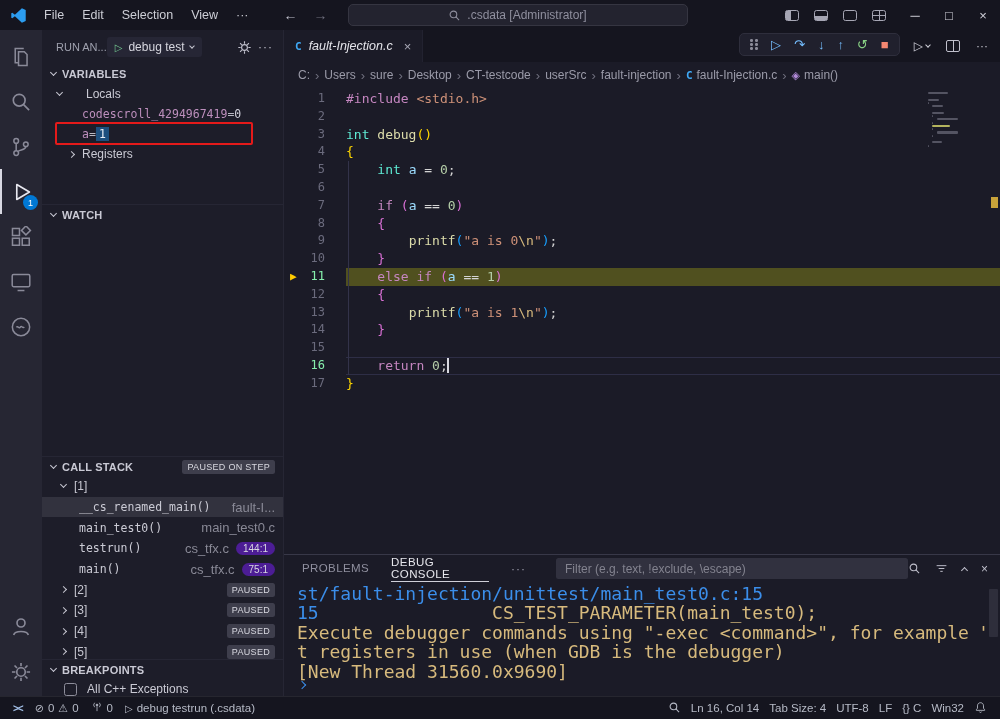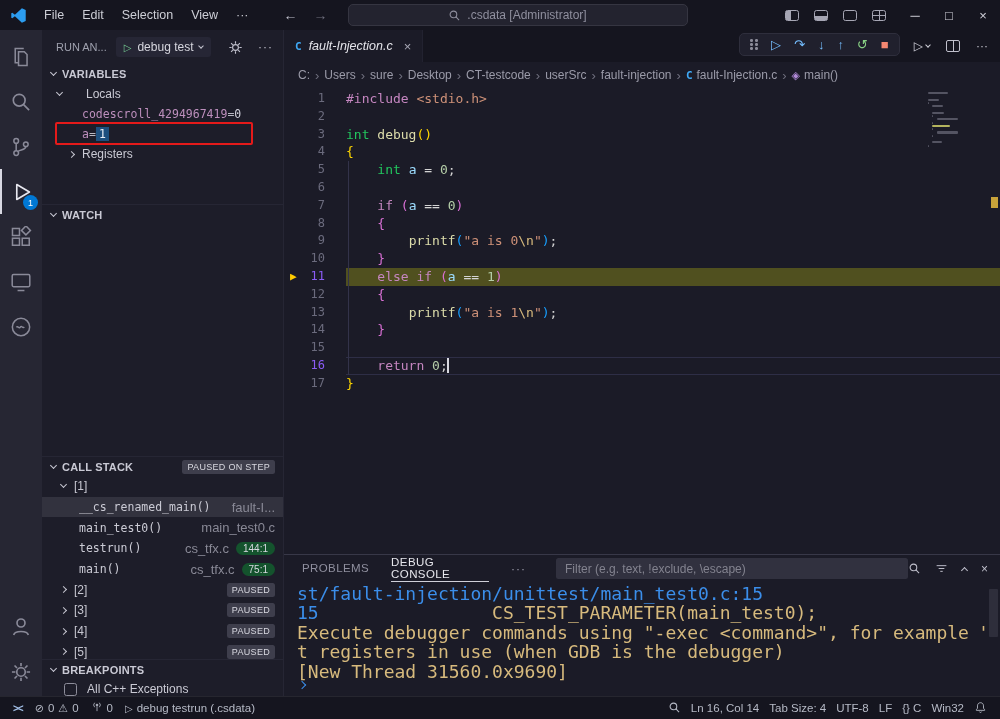--- a/index.html
+++ b/index.html
@@ -29,21 +29,21 @@
 .main{flex:1;display:flex;min-height:0}
 .activitybar{flex:0 0 42px;background:#262633;display:flex;flex-direction:column;align-items:center;padding:4px 0 2px}
 .act-item{width:42px;height:45px;display:flex;align-items:center;justify-content:center;color:#8a8a99;position:relative}
 .act-item.active{color:#e8e8f0;border-left:2px solid #d8d8e2}
 .act-item svg{width:22px;height:22px}
 .act-badge{position:absolute;right:4px;bottom:4px;width:15px;height:15px;border-radius:50%;background:#0078d4;color:#fff;font-size:9px;display:flex;align-items:center;justify-content:center}
 .act-spacer{flex:1}
 
 
 .sidebar{flex:0 0 241px;background:#1d1d29;position:relative;overflow:hidden}
-.sb-header{position:absolute;top:0;left:0;right:0;height:34px;display:flex;align-items:center;padding:0 10px 0 14px;gap:9px}
+.sb-header{position:absolute;top:0;left:0;right:0;height:34px;display:flex;align-items:center;padding:0 10px 0 14px;}
 .sb-title{font-size:11px;color:#9ea0ad;white-space:nowrap}
 .debug-config{display:flex;align-items:center;gap:6px;padding:3px 8px;border-radius:3px;background:#262635}
 .play-glyph{color:#74c991;font-size:10px}
 .cfg-label{color:#d6d6de;font-size:12px}
 .hdr-gear{margin-left:auto;color:#c0c0cc;display:flex}
 .hdr-more{color:#c0c0cc;margin-left:6px;letter-spacing:1px}
 .section{position:absolute;left:0;right:0}
 .sec-vars{top:34px}.sec-watch{top:174px}.sec-stack{top:426px}
 .sec-bp{top:629px;bottom:0;background:#1d1d29}
 .sec-header{height:20px;display:flex;align-items:center;gap:6px;padding-left:9px;font-size:11px;font-weight:700;color:#c9c9d4;letter-spacing:.2px;border-top:1px solid #262634}
@@ -64,21 +64,21 @@
 .red-box{position:absolute;left:13px;top:-2px;width:198px;height:23px;border:2.5px solid #e51a1a;border-radius:2px;pointer-events:none}
 .reg-row{padding-left:27px;gap:8px}
 .badge-pill{background:#3e3e4c;color:#d8d8e0;font-size:9px;padding:2px 5px;border-radius:2.5px;font-weight:400;letter-spacing:.3px}
 .sec-header .badge-pill{margin-left:auto;margin-right:8px}
 .thread-row{height:20.7px;padding-left:19px;gap:8px;font-size:12px}
 .thread-row .badge-pill{margin-left:auto;margin-right:8px}
 .frame-row{height:20.7px;display:flex;align-items:center;padding-left:37px;padding-right:8px}
 .frame-row.selected{background:#32323e}
 .frame-fn{font-family:"DejaVu Sans Mono",monospace;font-size:11.5px;color:#cbcbd5;white-space:pre}
 .frame-file{margin-left:auto;color:#898996;font-size:13px;white-space:nowrap}
-.pill{background:#14532d;color:#d8d8e0;font-size:10px;padding:1px 7px;border-radius:8px;margin-left:7px}
+.pill{background:#4c1d95;color:#d8d8e0;font-size:10px;padding:1px 7px;border-radius:8px;margin-left:7px}
 .bp-row{padding-left:22px;gap:10px}
 .checkbox{width:13px;height:13px;border:1px solid #8d8d9a;border-radius:2.5px}
 .bp-label{font-size:12px;color:#cacad4}
 
 
 .editor-col{flex:1;display:flex;flex-direction:column;min-width:0;background:#1b1b27;border-left:1px solid #262634}
 .tabbar{flex:0 0 32px;background:#15151f;display:flex;align-items:center;position:relative}
 .tab{height:32px;background:#1b1b27;display:flex;align-items:center;gap:7px;padding:0 11px;border-right:1px solid #222230}
 .tab-cicon,.bc-cicon{color:#3fa9f5;font-weight:700;font-size:11px;font-family:"DejaVu Sans Mono",monospace}
 .tab-label{font-style:italic;font-size:12.5px;color:#e4e4ea;white-space:nowrap}
@@ -92,27 +92,27 @@
 .split-ic{width:14px;height:12px;border:1.2px solid #c0c0cc;border-radius:2px;position:relative;display:inline-block}
 .split-ic::before{content:"";position:absolute;left:50%;top:0;bottom:0;width:1.2px;background:#c0c0cc}
 .breadcrumbs{flex:0 0 26px;display:flex;align-items:center;padding-left:14px;gap:5px;font-size:12px;color:#9b9ba9;white-space:nowrap;overflow:hidden}
 .bc-sep{color:#6f6f7e;font-size:13px}
 .bc-item{display:flex;align-items:center;gap:4px}
 .bc-sym{color:#b18ad8;font-size:11px}
 .code-area{flex:1;position:relative;overflow:hidden;padding-top:2px}
 .code-line{display:flex;height:17.8px;line-height:17.8px;font-family:"DejaVu Sans Mono",monospace;font-size:13px;white-space:pre;position:relative}
 .gutter{flex:0 0 62px;display:flex;align-items:center;justify-content:flex-end;padding-right:21px;position:relative}
 .line-num{color:#6b6b7d;font-size:12px}
-.current .line-num,.cursor-line .line-num{color:#8b5cf6}
+.current .line-num,.cursor-line .line-num{color:#86efac}
 .exec-arrow{position:absolute;left:6px;color:#ffcc00;font-size:11px;top:0}
 .line-content{flex:1}
 .current .line-content{background:#50501f}
 .cursor-line .line-content{box-shadow:inset 0 1px 0 #2e2e46,inset 0 -1px 0 #2e2e46}
 .caret{position:absolute;top:1px;width:1.5px;height:15.5px;background:#d8d8e0}
-.tk-kw{color:#c586c0}.tk-type{color:#22c55e}.tk-fn{color:#dcdcaa}.tk-var{color:#9cdcfe}
+.tk-kw{color:#c586c0}.tk-type{color:#5eead4}.tk-fn{color:#dcdcaa}.tk-var{color:#9cdcfe}
 .tk-num{color:#b5cea8}.tk-str{color:#ce9178}.tk-esc{color:#d7ba7d}.tk-pl{color:#d4d4d4}
 .tk-br1{color:#ffd700}.tk-br2{color:#da70d6}.tk-br3{color:#179fff}
 .indent-guide{position:absolute;left:64px;top:73px;width:1px;height:214px;background:#33334a}
 .minimap{position:absolute;top:4px;right:14px;width:58px}
 .mm-line{height:2.2px;margin-bottom:1.1px;background:#6c6c7c;opacity:.7;border-radius:1px}
 .mm-line.mm-cur{background:#b4b45e;opacity:1}
 .overview-marker{position:absolute;right:2px;top:109px;width:7px;height:11px;background:#c8a33a}
 
 
 .panel{flex:0 0 142px;border-top:1px solid #383848;position:relative;background:#1b1b27}

